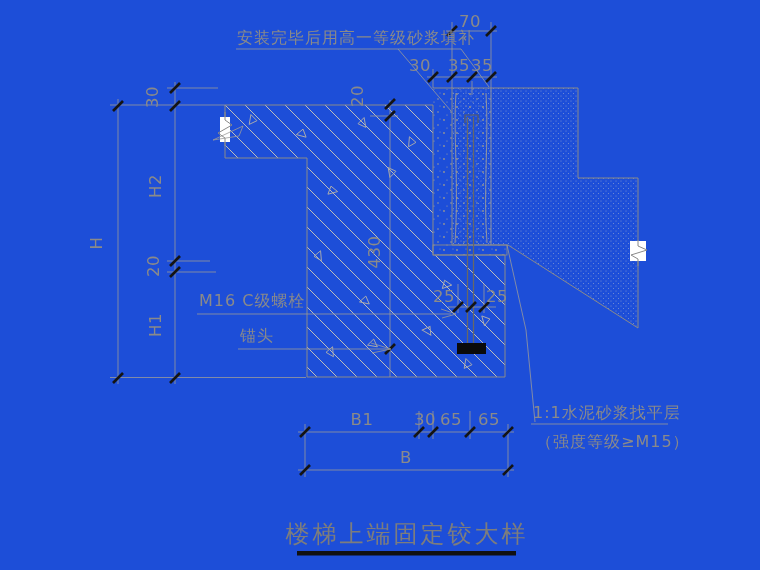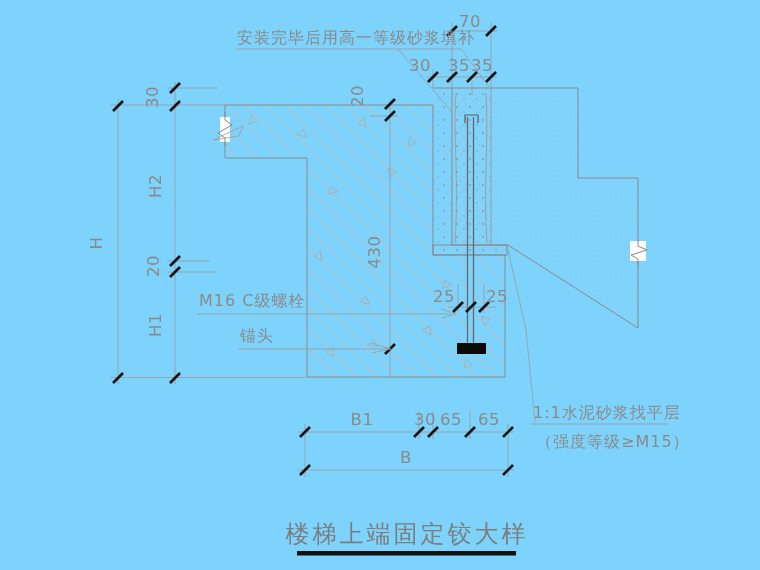--- a/index.html
+++ b/index.html
@@ -1,16 +1,16 @@
 <!DOCTYPE html>
 <html><head>
 <meta charset="utf-8">
 <style>
   html,body{margin:0;padding:0;background:#ffffff;}
-  .stage{position:relative;width:760px;height:570px;background:#7dd3fc;overflow:hidden;
+  .stage{position:relative;width:760px;height:570px;background:#1d4ed8;overflow:hidden;
          font-family:"DejaVu Sans",sans-serif;}
   svg text{font-family:"DejaVu Sans",sans-serif;fill:#8a8a8a;}
   .dimtxt{font-size:16.5px;letter-spacing:.5px;}
   .notetxt{font-size:16px;letter-spacing:1px;}
   .titletxt{font-size:24px;letter-spacing:3px;fill:#7d7d7d;}
 </style>
 </head>
 <body>
 
 <div class="stage">

